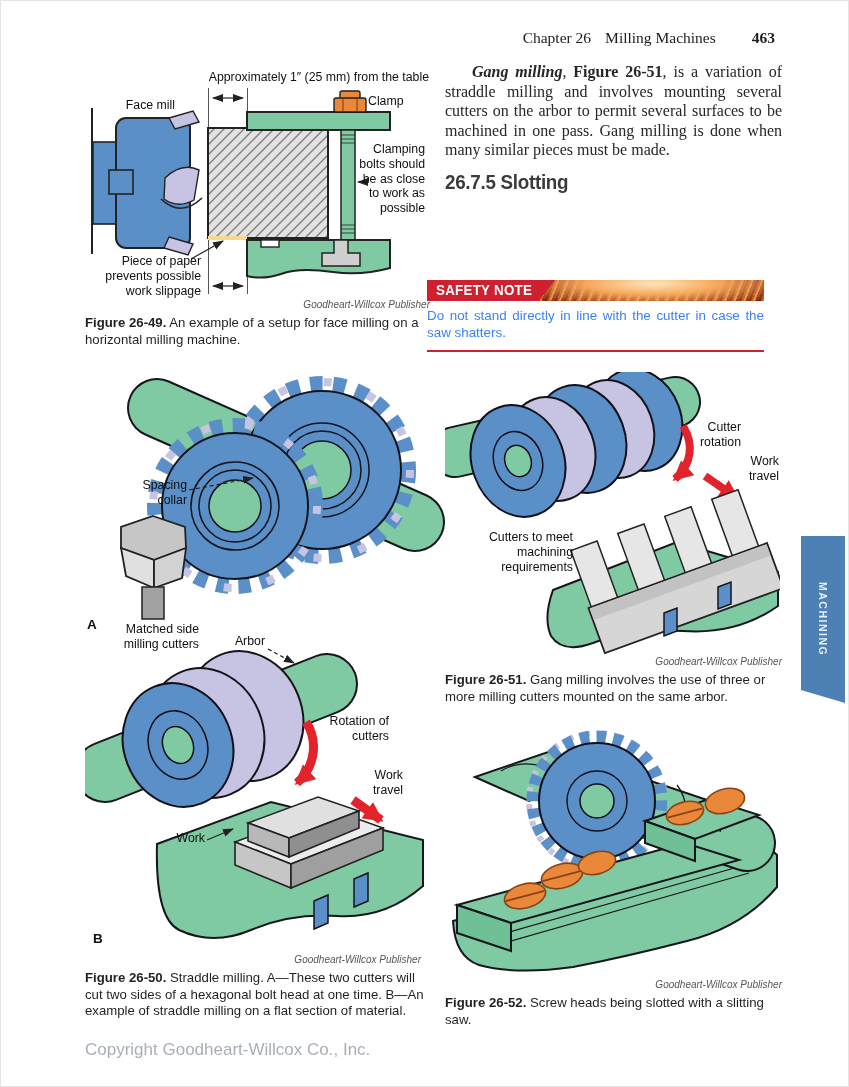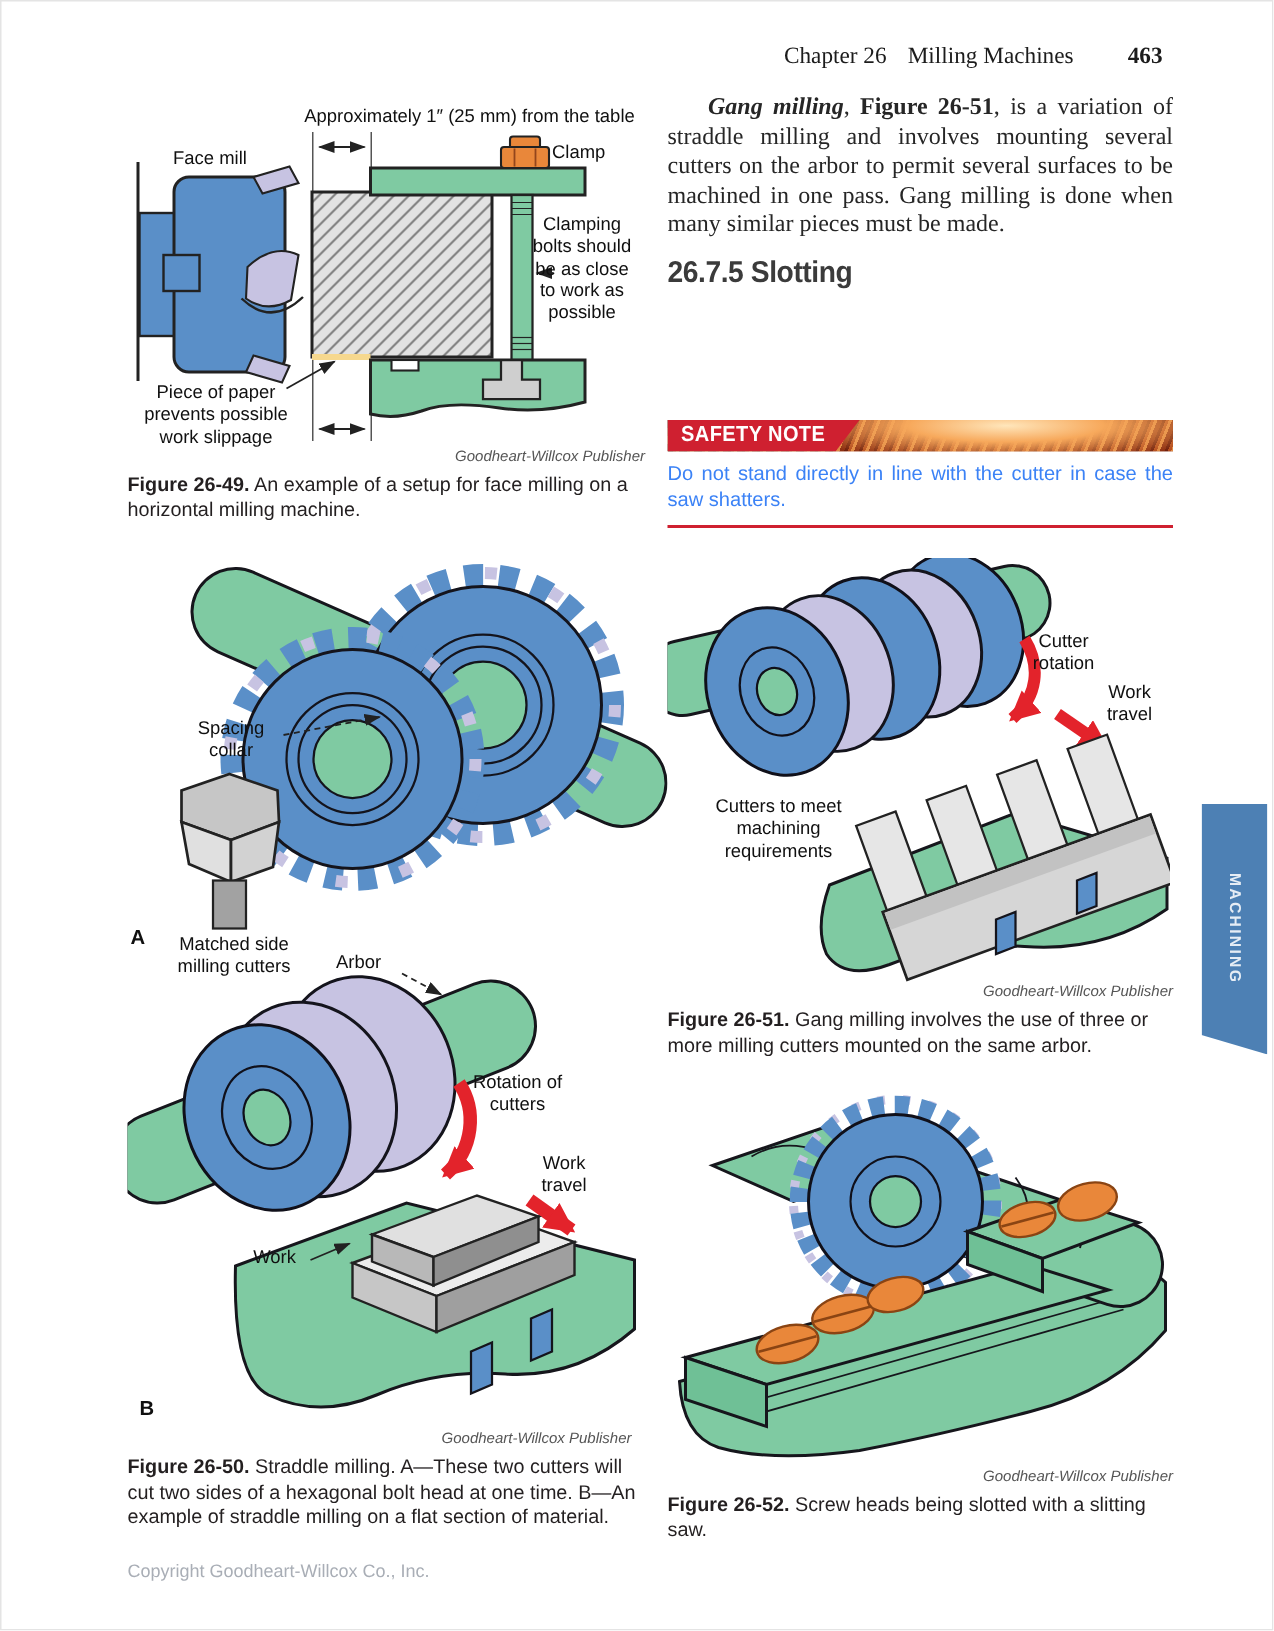--- a/index.html
+++ b/index.html
@@ -23,50 +23,50 @@
   .body-par { position:absolute; left:445px; width:337px; margin:0;
               font-family:"Liberation Serif",serif; font-size:16px; line-height:19.6px;
               text-align:justify; color:#262626; }
   .indent { text-indent:27px; }
   .lead-ital { font-style:italic; font-weight:bold; }
   .figref { font-weight:bold; }
   .section-heading { position:absolute; left:445px; top:171px; margin:0; font-size:20px; font-weight:bold;
                      color:#3b3b3b; letter-spacing:-0.3px; transform:scaleX(.94); transform-origin:left; }
 
   
-  .safety { position:absolute; left:445px; top:280px; width:337px; }
+  .safety { position:absolute; left:427px; top:280px; width:337px; }
   .safety-banner { position:relative; height:21px; overflow:hidden; }
   .safety-texture { position:absolute; inset:0;
       background:
         radial-gradient(ellipse 60% 160% at 67% 18%, #ffe6bb 0%, #f7a95c 32%, rgba(247,169,92,0) 72%),
         repeating-linear-gradient(112deg, #701f0c 0 2px, #b44d1e 2px 4px, #e08a43 4px 6px, #8e3012 6px 9px),
         linear-gradient(90deg, #5f1a0a, #a63f18 35%, #d98c48 65%, #7c2810); }
   .safety-label { position:absolute; left:0; top:0; bottom:0; width:119px; background:#cf2030;
                   clip-path:polygon(0 0,100% 0,calc(100% - 16px) 100%,0 100%);
                   color:#fff; font-weight:bold; font-size:14.5px; line-height:21px; padding-left:9px; }
   .safety-label span { display:inline-block; transform:scaleX(.92); transform-origin:left; letter-spacing:.3px; }
   .safety-text { margin:7px 0 0; font-size:13.4px; line-height:16.8px; color:#3b82f6; text-align:justify; }
   .safety-rule { border:0; border-top:2px solid #cf2030; margin:8px 0 0; }
 
   
   .figure { position:absolute; margin:0; }
   .art { position:relative; }
   .art svg { display:block; }
-  .lbl { position:absolute; font-size:12.3px; line-height:14.8px; color:#101010; text-align:center; }
+  .lbl { position:absolute; font-size:12.3px; line-height:14.8px; color:#101010; text-align:right; }
   .lbl.bold { font-weight:bold; font-size:13.5px; text-align:left; }
   .credit { text-align:right; font-style:italic; font-size:10px; color:#555; margin-top:1px; }
   .figcap { font-size:13.2px; line-height:16.6px; color:#231f20; margin-top:5px; }
 
   #fig49 { left:85px; top:68px; width:345px; }
   #fig50 { left:85px; top:370px; width:360px; }
   #fig50 .figcap { width:350px; }
   #fig51 { left:445px; top:372px; width:337px; }
   #fig52 { left:445px; top:713px; width:337px; }
 
-  .page-footer { position:absolute; left:85px; top:1040px; font-size:12px; color:#a9aeb6; }
+  .page-footer { position:absolute; left:85px; top:1040px; font-size:17px; color:#a9aeb6; }
   .nowrap { white-space:nowrap; }
 </style>
 </head>
 <body>
 
 <div class="page">
 
   <svg width="0" height="0" style="position:absolute" aria-hidden="true">
     <defs>
       <pattern id="hatch" patternUnits="userSpaceOnUse" width="10" height="10">

